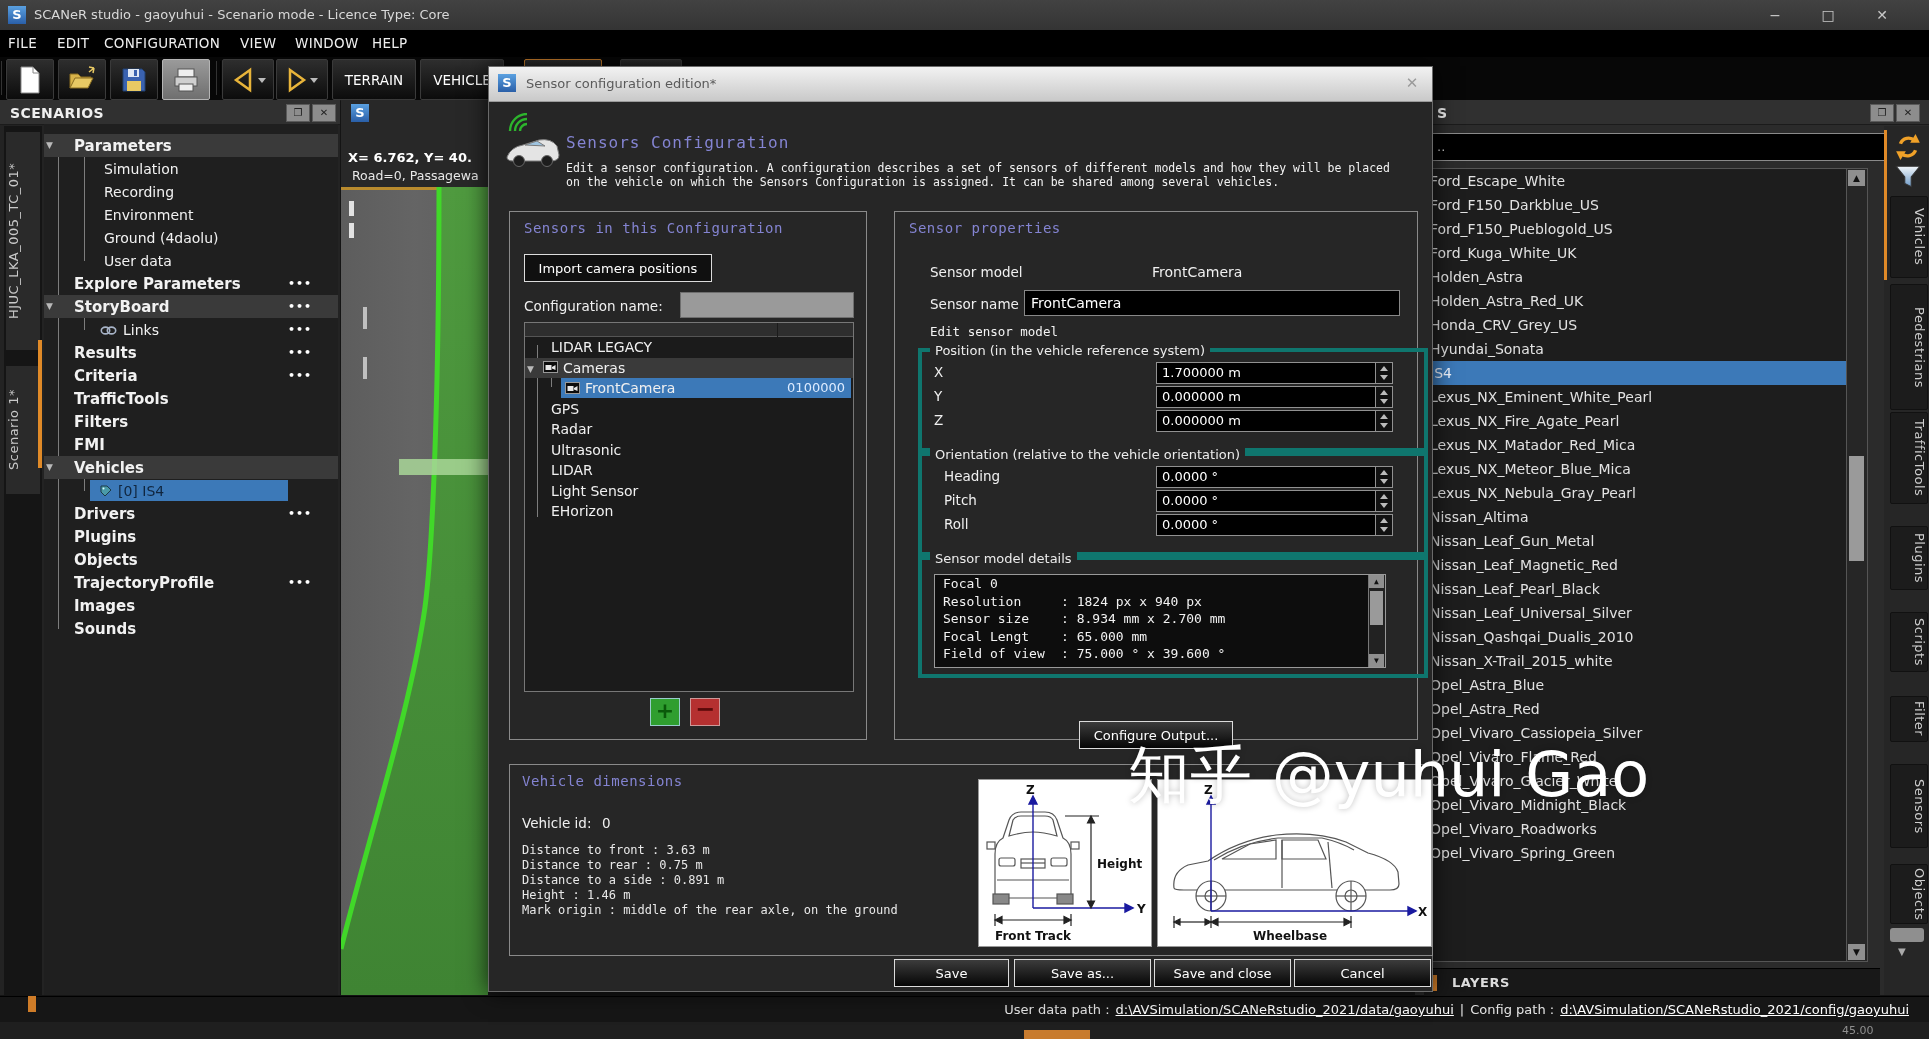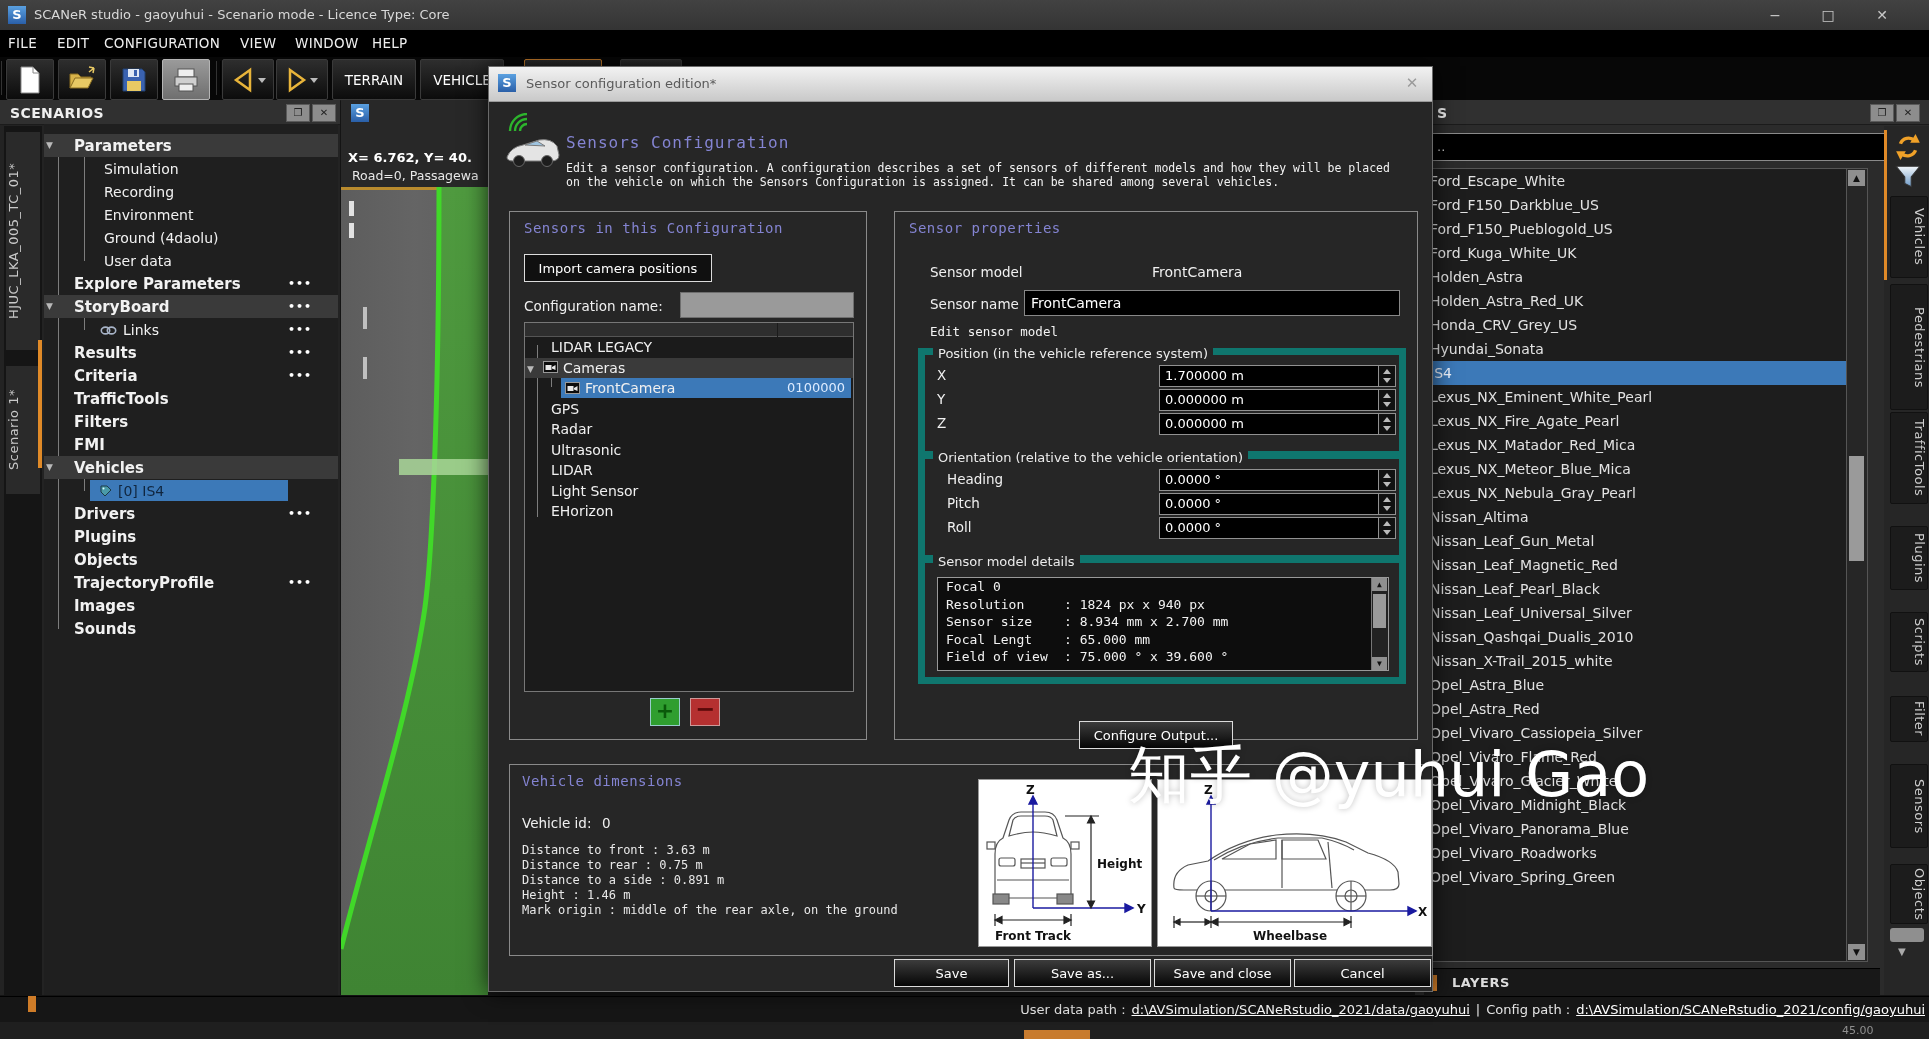--- a/index.html
+++ b/index.html
@@ -69,21 +69,21 @@
   #dialog{left:488px;top:66px;width:943px;height:924px;background:#262626;border:1px solid #6a6a6a;
     box-shadow:0 0 22px rgba(0,0,0,.75);z-index:10;}
   #dlg-titlebar{left:0;top:0;width:943px;height:34px;background:linear-gradient(#f2f2f2,#c9c9c9);border-bottom:1px solid #9a9a9a;}
   #dlg-title{left:37px;top:9px;font-size:13px;color:#5a5a5a;}
   #dlg-close{left:912px;top:7px;width:22px;height:20px;color:#9a9a9a;font-size:15px;text-align:center;}
   .purple{color:#8484d2;}
   #dlg-header-title{left:77px;top:66px;font-size:16px;letter-spacing:1px;}
   .desc{left:77px;font-size:11.5px;color:#f2f2f2;white-space:nowrap;}
   .gbox{position:absolute;border:1px solid #8a8a8a;}
   .gbox-title{position:absolute;left:14px;top:8px;font-size:14px;letter-spacing:.5px;}
-  .fieldset{position:absolute;border:7px solid #0f766e;}
+  .fieldset{position:absolute;border:4px solid #0f766e;padding-left:28px;}
   .legend{position:absolute;top:-9px;left:8px;background:#262626;padding:0 5px;font-size:13px;color:#ececec;white-space:nowrap;}
   .btn{background:linear-gradient(#3c3c3c,#050505);border:1px solid #dcdcdc;color:#fff;font-size:13px;
     text-align:center;display:flex;align-items:center;justify-content:center;}
   #import-btn{left:14px;top:42px;width:186px;height:26px;background:#101010;}
   #cfg-label{left:14px;top:86px;font-size:13.5px;color:#f0f0f0;}
   #cfg-input{left:170px;top:80px;width:172px;height:24px;background:#9a9a9a;border:1px solid #6e6e6e;}
   #sensor-treebox{left:14px;top:110px;width:328px;height:368px;background:#1b1b1b;border:1px solid #777;}
   .st-header{position:absolute;left:0;top:0;height:13px;background:#2e2e2e;border-bottom:1px solid #555;}
   .st-row{position:relative;height:20.5px;line-height:20px;white-space:nowrap;}
   .st-row.band{background:#3a3a3a;}
@@ -160,21 +160,21 @@
   .r-tab:nth-of-type(4){top:400px;height:62px;}
   .r-tab:nth-of-type(5){top:486px;height:58px;}
   .r-tab:nth-of-type(6){top:570px;height:44px;}
   .r-tab:nth-of-type(7){top:638px;height:82px;}
   .r-tab:nth-of-type(8){top:738px;height:58px;}
   #strip-scroll{position:absolute;left:6px;top:802px;width:34px;height:14px;background:#8f8f8f;border-radius:3px;}
   #strip-scroll-arrow{position:absolute;left:14px;top:820px;color:#aaa;font-size:10px;}
 
   
   #statusbar{left:0;top:996px;width:1929px;height:26px;background:#161616;border-top:1px solid #000;z-index:4;
-    display:flex;justify-content:flex-end;align-items:center;font-size:13px;color:#e4e4e4;padding-right:4px;box-sizing:border-box;gap:6px;white-space:nowrap;}
+    display:flex;justify-content:flex-end;align-items:center;font-size:13px;color:#e4e4e4;padding-right:20px;box-sizing:border-box;gap:6px;white-space:nowrap;}
   #statusbar .pathlink{color:#fff;text-decoration:underline;}
   #bottomstrip{left:0;top:1022px;width:1929px;height:17px;background:#1f1f1f;z-index:4;}
   #orange-chip{position:absolute;left:1024px;top:8px;width:66px;height:9px;background:#c87b2e;}
   #corner-num{position:absolute;left:1842px;top:2px;font-size:11px;color:#8f8f8f;}
   #left-orange{left:28px;top:996px;width:8px;height:16px;background:#cf7c28;z-index:5;}
 
   
   #watermark{left:1128px;top:733px;font-size:62px;color:#fff;z-index:20;white-space:nowrap;
     text-shadow:0 0 6px rgba(0,0,0,.25);font-weight:500;}
 </style>
@@ -634,21 +634,20 @@
         <div class="v-row">Nissan_Leaf_Pearl_Black</div>
         <div class="v-row">Nissan_Leaf_Universal_Silver</div>
         <div class="v-row">Nissan_Qashqai_Dualis_2010</div>
         <div class="v-row">Nissan_X-Trail_2015_white</div>
         <div class="v-row">Opel_Astra_Blue</div>
         <div class="v-row">Opel_Astra_Red</div>
         <div class="v-row">Opel_Vivaro_Cassiopeia_Silver</div>
         <div class="v-row">Opel_Vivaro_Flame_Red</div>
         <div class="v-row">Opel_Vivaro_Glacier_White</div>
         <div class="v-row">Opel_Vivaro_Midnight_Black</div>
-        <div class="v-row">Opel_Vivaro_Panorama_Blue</div>
         <div class="v-row">Opel_Vivaro_Roadworks</div>
         <div class="v-row">Opel_Vivaro_Spring_Green</div>
       </div>
     <div id="lib-scroll" class="abs">
       <div class="sb-btn" style="top:1px;">▲</div>
       <div id="lib-thumb"></div>
       <div class="sb-btn" style="bottom:1px;">▼</div>
     </div>
     <div id="layers-band" class="abs">
       <div id="layers-notch"></div>

